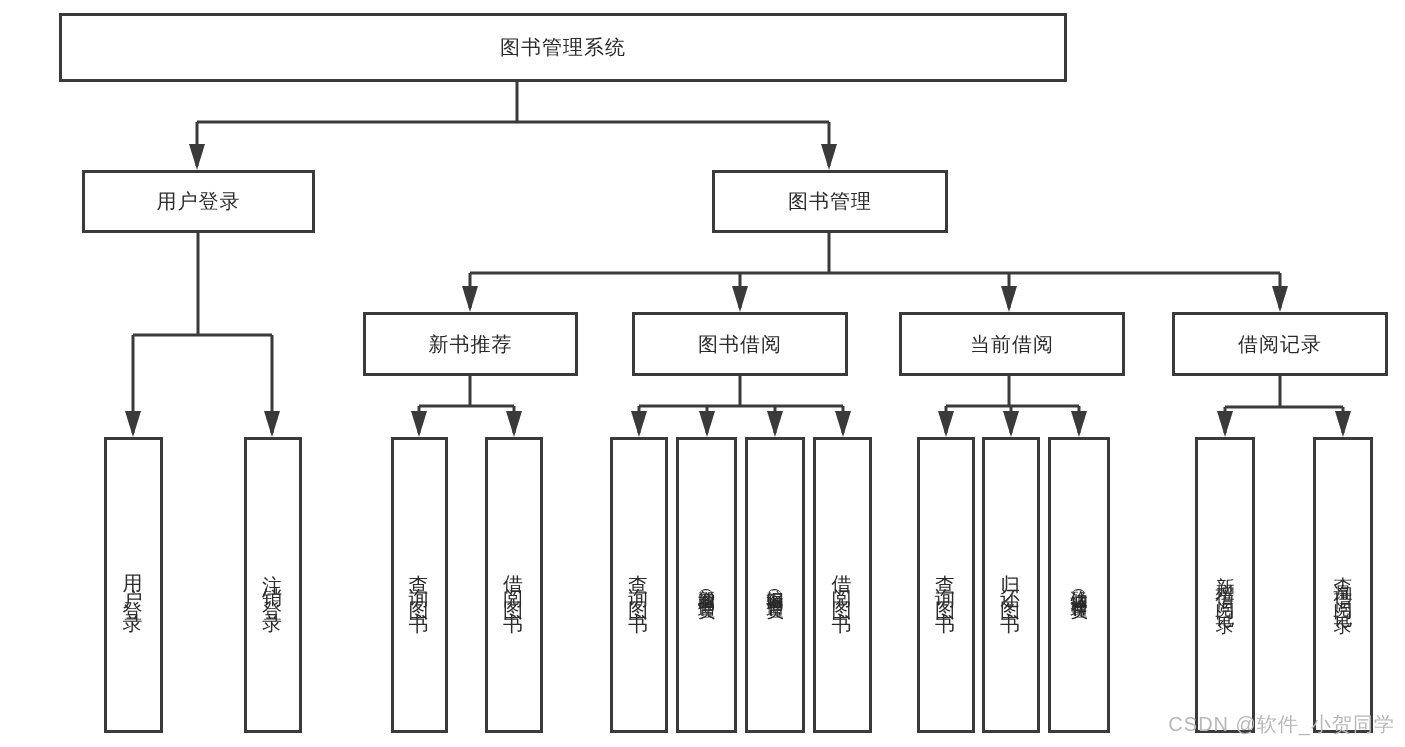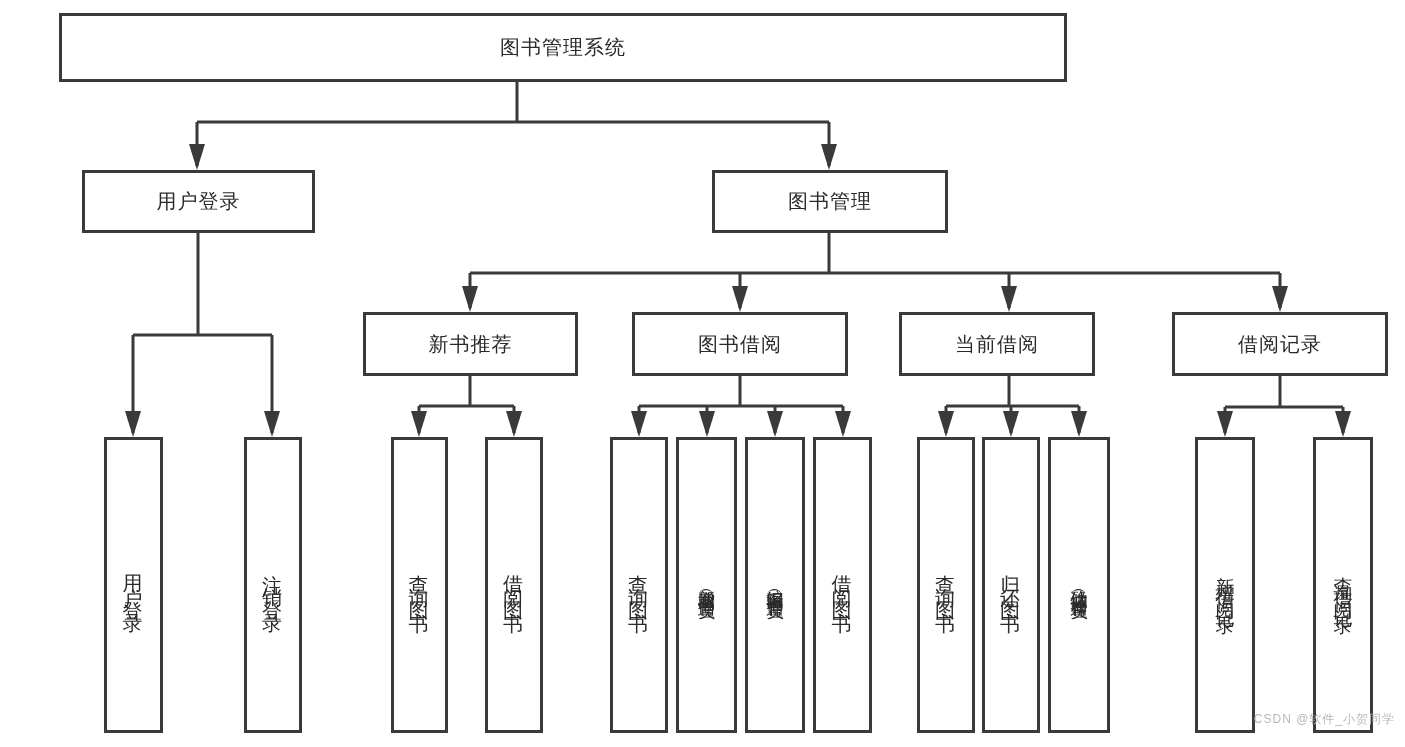--- a/index.html
+++ b/index.html
@@ -28,21 +28,21 @@
     writing-mode:vertical-rl;
     text-orientation:mixed;
     display:block;
   }
   .sp4 span{font-size:20px;letter-spacing:13px;}
   .sp6 span{font-size:19px;letter-spacing:8px;}
   .sp9 span{font-size:17px;letter-spacing:2px;}
   .watermark{
     position:absolute;
     right:10px;top:711px;
-    font-size:12px;
+    font-size:20px;
     color:#b8b8b8;
     letter-spacing:1px;
     white-space:nowrap;
   }
 </style>
 </head>
 <body>
 
 <div class="stage">
 
@@ -96,21 +96,21 @@
     </g>
   </svg>
 
   <div class="node" style="left:12px;top:13px;width:1008px;height:69px;margin-left:47px;">图书管理系统</div>
 
   <div class="node" style="left:82px;top:170px;width:233px;height:63px;">用户登录</div>
   <div class="node" style="left:363px;top:312px;width:215px;height:64px;">新书推荐</div>
 
   <div class="node" style="left:712px;top:170px;width:236px;height:63px;">图书管理</div>
   <div class="node" style="left:632px;top:312px;width:216px;height:64px;text-align:right;">图书借阅</div>
-  <div class="node" style="left:899px;top:312px;width:196px;height:64px;">当前借阅</div>
+  <div class="node" style="left:899px;top:312px;width:226px;height:64px;">当前借阅</div>
   <div class="node" style="left:1172px;top:312px;width:216px;height:64px;">借阅记录</div>
 
   <div class="node vnode sp4" style="left:104px;top:437px;width:59px;height:296px;">
     <span>用户登录</span>
     </div>
   <div class="node vnode sp4" style="left:244px;top:437px;width:58px;height:296px;">
     <span>注销登录</span>
     </div>
 
   <div class="node vnode sp4" style="left:391px;top:437px;width:57px;height:296px;">

